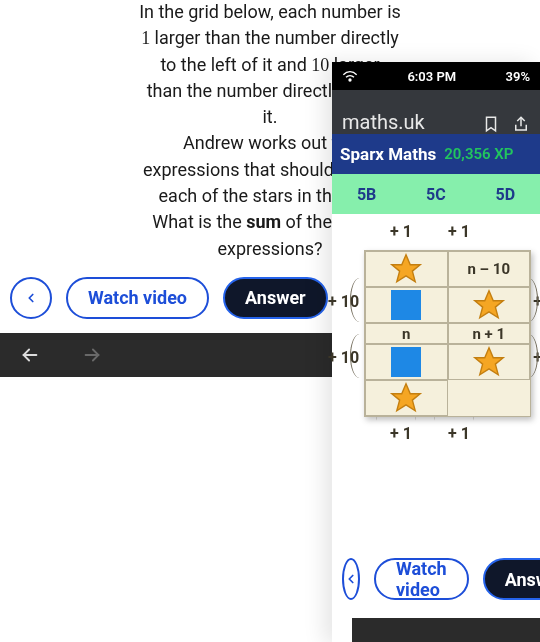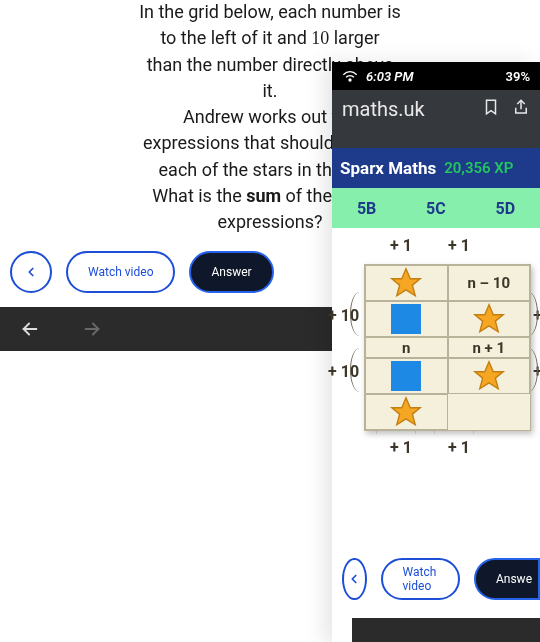--- a/index.html
+++ b/index.html
@@ -4,34 +4,34 @@
 <style>
   html,body{margin:0;padding:0;font-family:-apple-system,BlinkMacSystemFont,"Segoe UI",Roboto,Arial,sans-serif;background:#fff;color:#1a1a1a;}
   .page{position:relative;width:540px;height:642px;overflow:hidden;background:#fff;}
   
   .question{padding:0 10px 0 10px;text-align:center;font-size:18px;line-height:1.35;}
   .question p{margin:0 0 2px 0;}
   .bold{font-weight:700;}
   .serif-num{font-family:Georgia,'Times New Roman',serif;}
   .actions{display:flex;align-items:center;gap:14px;padding:14px 10px 14px 10px;}
   .circle-btn{width:38px;height:38px;border-radius:50%;border:2px solid #1d4ed8;color:#1d4ed8;background:#fff;display:flex;align-items:center;justify-content:center;font-size:18px;font-weight:600;}
-  .pill{height:38px;padding:0 20px;border-radius:22px;border:2px solid #1d4ed8;color:#1d4ed8;background:#fff;display:flex;align-items:center;font-size:12px;font-weight:400;}
+  .pill{height:38px;padding:0 20px;border-radius:22px;border:2px solid #1d4ed8;color:#1d4ed8;background:#fff;display:flex;align-items:center;font-size:18px;font-weight:700;}
   .pill.primary{background:#0f172a;color:#fff;border-color:#2563eb;}
   
   .navbar{height:44px;background:#2b2b2b;color:#cfcfcf;display:flex;align-items:center;padding:0 16px;gap:34px;}
   .nav-ico{display:flex;align-items:center;justify-content:center;width:28px;height:28px;color:#ddd;}
   .nav-spacer{flex:1;}
   .nav-tabcount{border:1.5px solid #ddd;border-radius:5px;width:24px;height:20px;font-size:12px;display:flex;align-items:center;justify-content:center;color:#eee;}
   
   .overlay{position:absolute;top:62px;right:0;width:208px;height:582px;background:#fff;box-shadow:-8px 0 20px rgba(0,0,0,.10);}
   .statusbar{height:28px;background:#000;color:#fff;display:flex;align-items:center;font-size:13px;font-weight:600;padding:0 10px;gap:8px;}
   .status-wifi{flex:0;}
-  .status-time{flex:1;text-align:left;font-style:italic;}
+  .status-time{flex:1;text-align:center;}
   .status-batt{flex:0;}
-  .urlbar{height:44px;background:#35383d;color:#e8e8e8;display:flex;align-items:flex-start;padding:7px 10px;gap:12px;font-size:20px;}
+  .urlbar{height:44px;background:#35383d;color:#e8e8e8;display:flex;align-items:flex-end;padding:0 10px;gap:12px;font-size:20px;}
   .urlbar .host{flex:1;white-space:nowrap;overflow:hidden;}
   .app-header{height:40px;background:#1e3a8a;color:#fff;display:flex;align-items:center;padding:0 8px;gap:8px;font-size:17px;font-weight:700;white-space:nowrap;}
   .xp{color:#22c55e;font-weight:600;font-size:15px;}
   .tabrow{height:40px;background:#86efac;display:flex;align-items:stretch;}
   .tabrow .tab{flex:1 0 auto;min-width:46px;display:flex;align-items:center;justify-content:center;font-weight:700;color:#1e3a8a;font-size:16px;}
   .tabrow .tab.active{background:#1e3a8a;color:#fff;}
   
   .diagram{position:relative;height:320px;}
   .grid3{position:absolute;left:32px;top:36px;width:165px;height:165px;display:grid;grid-template-columns:repeat(2,1fr);grid-template-rows:repeat(3,1fr);border:1px solid #b9b29a;background:#f5f0dc;box-shadow:2px 3px 6px rgba(0,0,0,.25);}
   .cell{border:1px solid #b9b29a;display:flex;align-items:center;justify-content:center;font-weight:700;color:#3b3628;font-size:15px;}
@@ -61,20 +61,21 @@
   
   .ov-bottom{position:absolute;left:20px;right:0;bottom:0;height:26px;background:#2b2b2b;}
   svg{display:block;}
 </style>
 </head>
 <body>
 <div class="page">
 
 <div class="question">
   <p>In the grid below, each number is</p>
+  <p><span class="serif-num">1</span><span> larger than the number directly</span></p>
   <p><span>to the left of it and </span><span class="serif-num">10</span><span> larger</span></p>
   <p>than the number directly above</p>
   <p>it.</p>
   <p>Andrew works out the</p>
   <p>expressions that should replace</p>
   <p>each of the stars in the grid.</p>
   <p><span>What is the </span><span class="bold">sum</span><span> of these four</span></p>
   <p>expressions?</p>
 </div>
 

